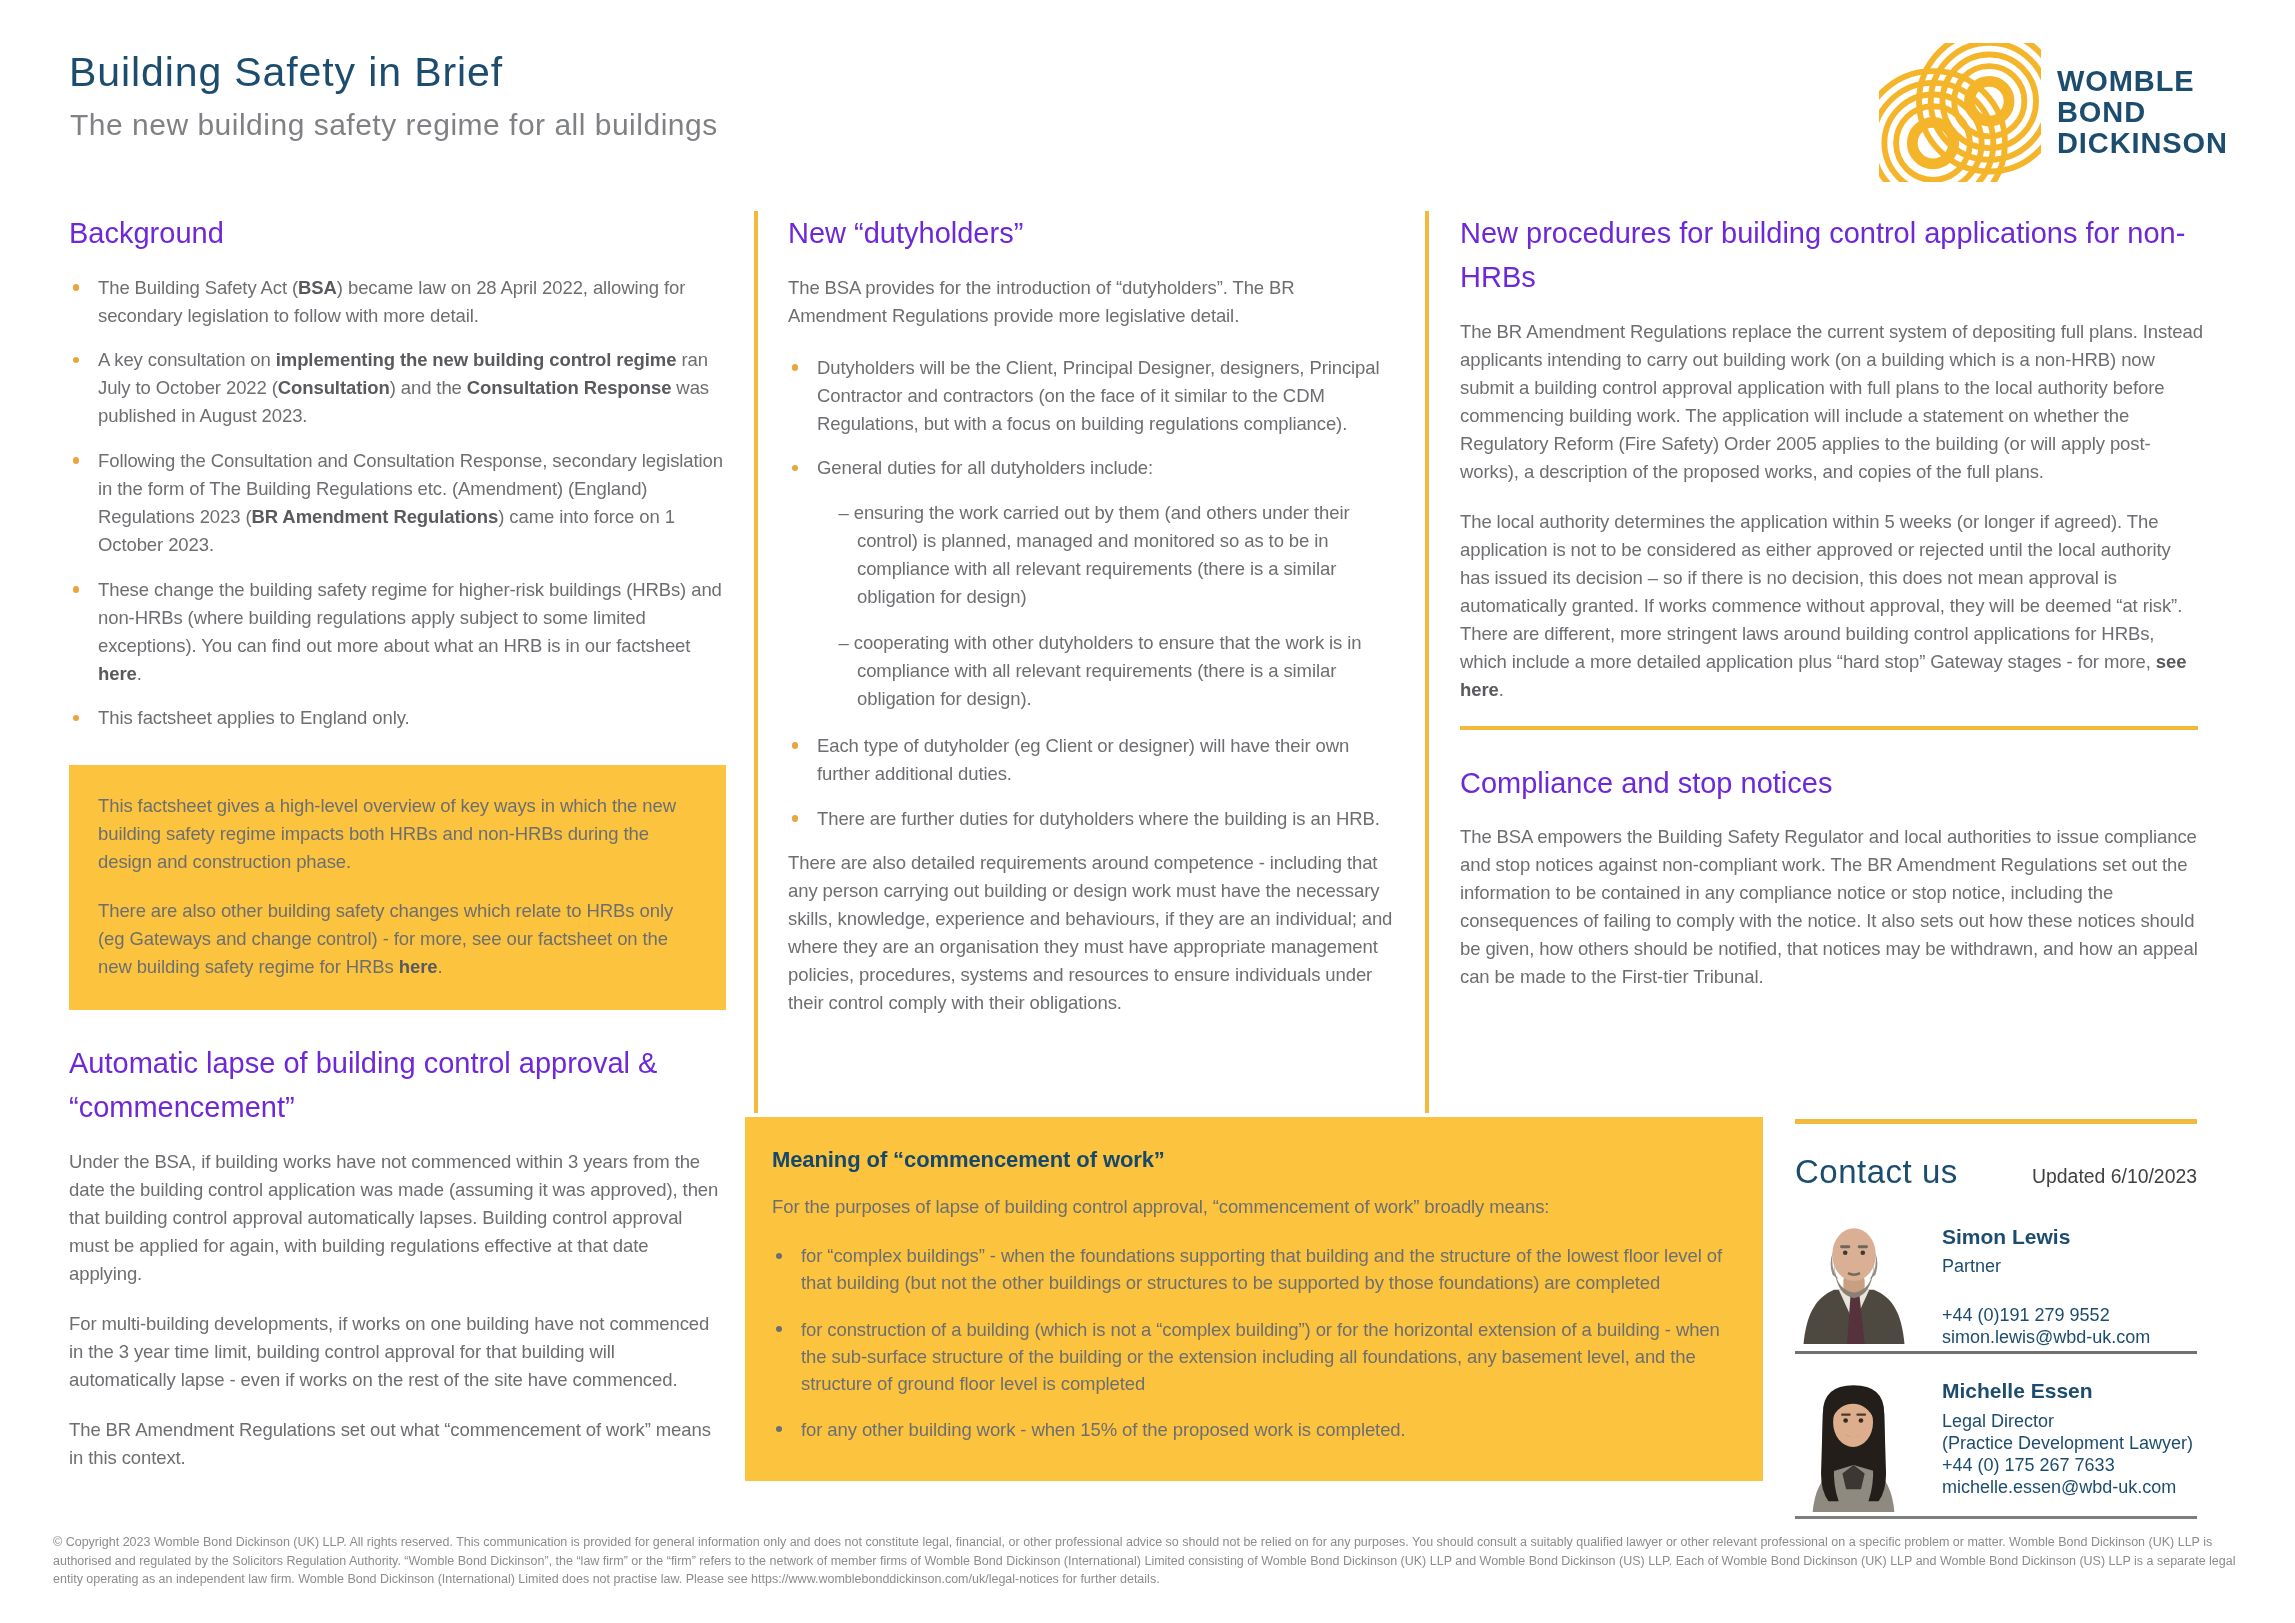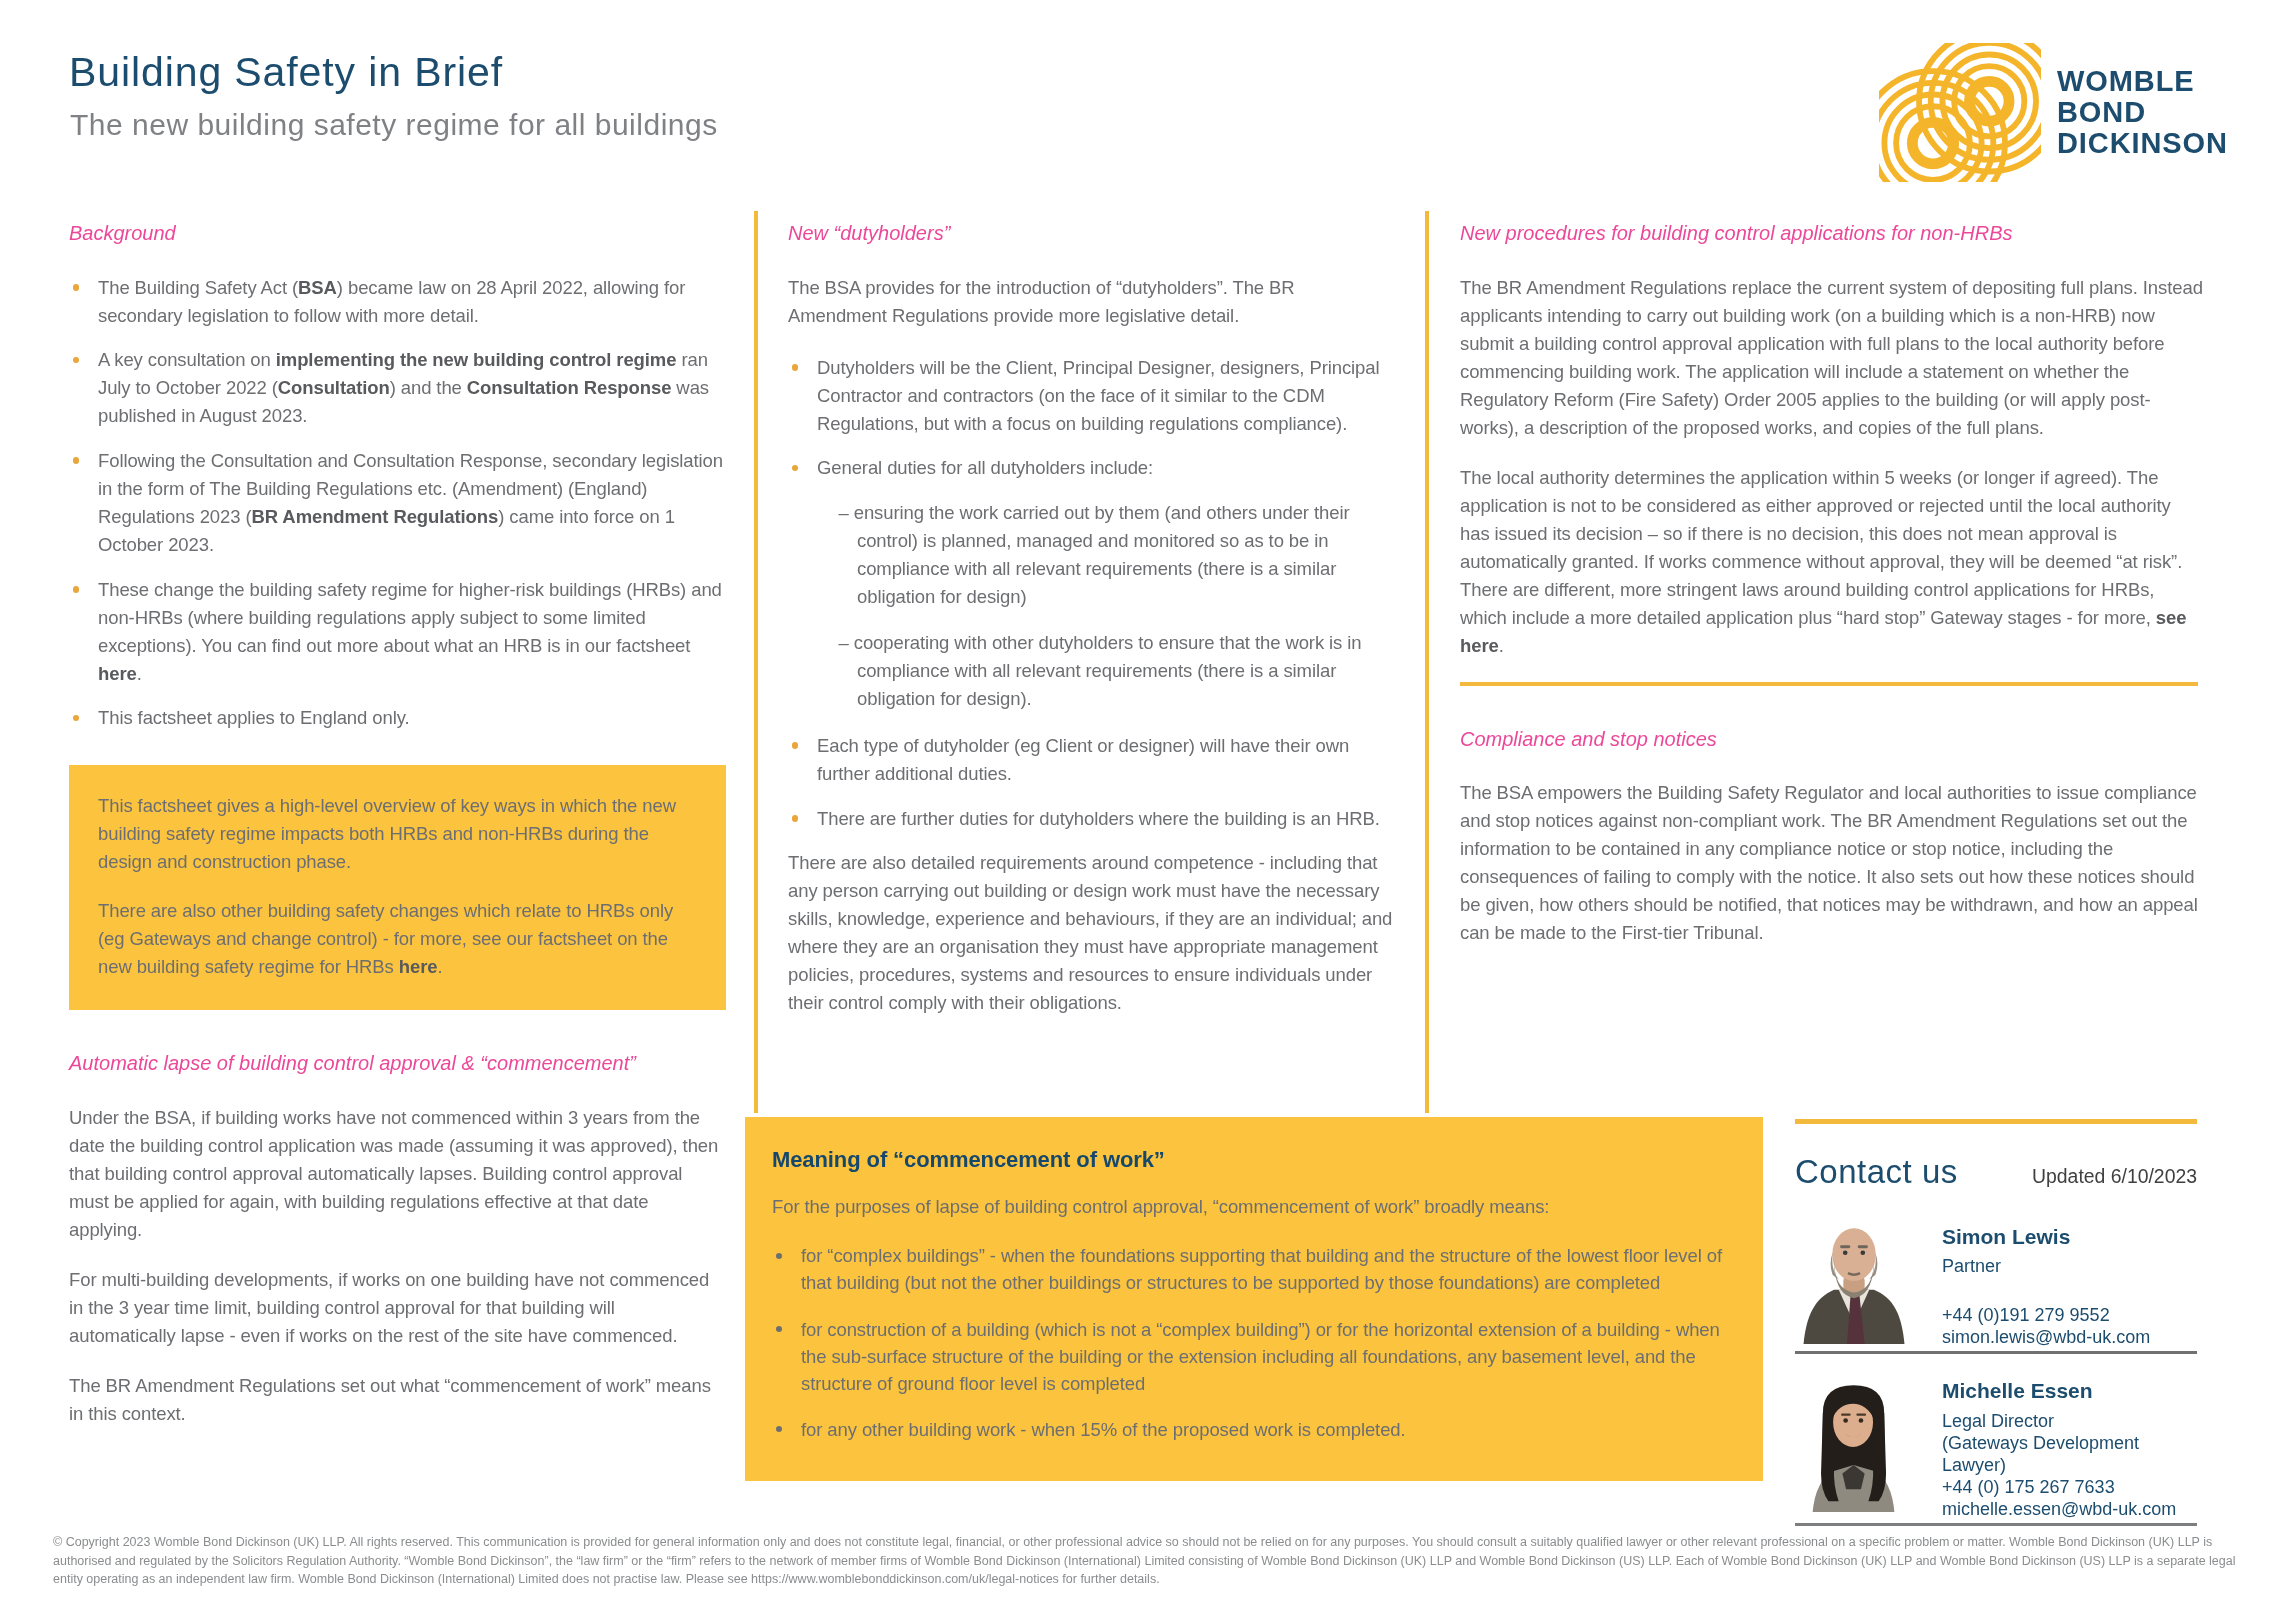--- a/index.html
+++ b/index.html
@@ -14,21 +14,21 @@
   .subtitle{position:absolute;left:70px;top:108px;font-size:30px;color:#7F8184;letter-spacing:0.5px;}
   .logo{position:absolute;left:1879px;top:43px;display:flex;align-items:center;gap:16px;}
   .logo svg{display:block;}
   .logo-text{font-size:29px;line-height:31px;font-weight:bold;color:#1D4D6E;letter-spacing:0.9px;}
 
   
   .col{position:absolute;top:211px;font-size:18.5px;line-height:28px;letter-spacing:-0.1px;}
   .col1{left:69px;width:657px;}
   .col2{left:788px;width:607px;}
   .col3{left:1460px;width:743px;}
-  h2{font-size:20px;line-height:44px;color:#ec4899;font-weight:400;margin:0 0 18.5px 0;letter-spacing:0;font-style:italic;}
+  h2{font-size:29px;line-height:44px;color:#6d28d9;font-weight:400;margin:0 0 18.5px 0;letter-spacing:0;}
   p{margin:0 0 22px 0;}
   .intro{margin-bottom:24px;}
 
   ul.bullets{list-style:none;margin:0;padding:0;}
   ul.bullets>li{position:relative;padding-left:29px;margin:0 0 16.7px 0;}
   ul.bullets>li::before{content:"";position:absolute;left:3.7px;top:10.6px;width:6.5px;height:6.5px;
         border-radius:50%;background:#E9A63C;}
   ul.bullets>li.sub{padding-left:69px;text-indent:-18.5px;margin-bottom:18.5px;}
   ul.bullets>li.sub::before{display:none;}
 
@@ -214,21 +214,21 @@
           <circle cx="107" cy="98" r="5" fill="#33291F"></circle>
           <circle cx="140" cy="98" r="5" fill="#33291F"></circle>
           <rect x="97" y="83" width="21" height="5" rx="2.5" fill="#4A3A2B"></rect>
           <rect x="130" y="83" width="21" height="5" rx="2.5" fill="#4A3A2B"></rect>
           <path d="M106 126 Q123 142 141 126 Q133 134 123 134 Q113 134 106 126 Z" fill="#A35A4C"></path>
         </svg>
       </span>
       <div class="p-info" data-name="contact-info">
         <div class="p-name" data-name="contact-name">Michelle Essen</div>
         <div class="p-role" data-name="contact-role">Legal Director</div>
-        <div class="p-role" data-name="contact-role-2">(Gateways Development Lawyer)</div>
+        <div class="p-role" data-name="contact-role-2">(Practice Development Lawyer)</div>
         <div class="p-phone" data-name="contact-phone">+44 (0) 175 267 7633</div>
         <div class="p-email" data-name="contact-email">michelle.essen@wbd-uk.com</div>
       </div>
     </div>
     <div class="gray-line light" data-name="gray-divider"></div>
   </div>
 
   <div class="footer" data-name="legal-footer">© Copyright 2023 Womble Bond Dickinson (UK) LLP. All rights reserved. This communication is provided for general information only and does not constitute legal, financial, or other professional advice so should not be relied on for any purposes. You should consult a suitably qualified lawyer or other relevant professional on a specific problem or matter. Womble Bond Dickinson (UK) LLP is authorised and regulated by the Solicitors Regulation Authority. “Womble Bond Dickinson”, the “law firm” or the “firm” refers to the network of member firms of Womble Bond Dickinson (International) Limited consisting of Womble Bond Dickinson (UK) LLP and Womble Bond Dickinson (US) LLP.  Each of Womble Bond Dickinson (UK) LLP and Womble Bond Dickinson (US) LLP is a separate legal entity operating as an independent law firm. Womble Bond Dickinson (International) Limited does not practise law. Please see https://www.womblebonddickinson.com/uk/legal-notices for further details.</div>
 
 </div>

